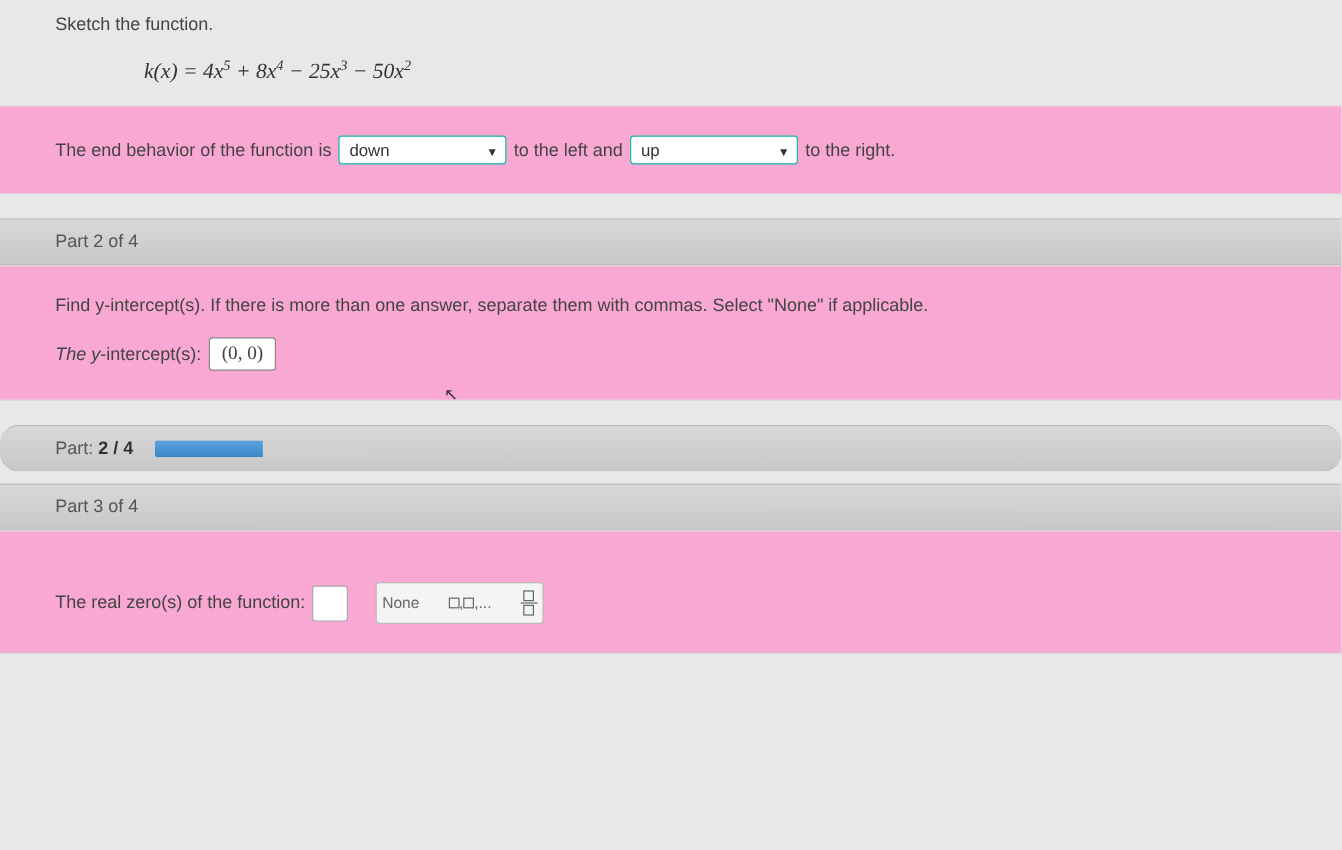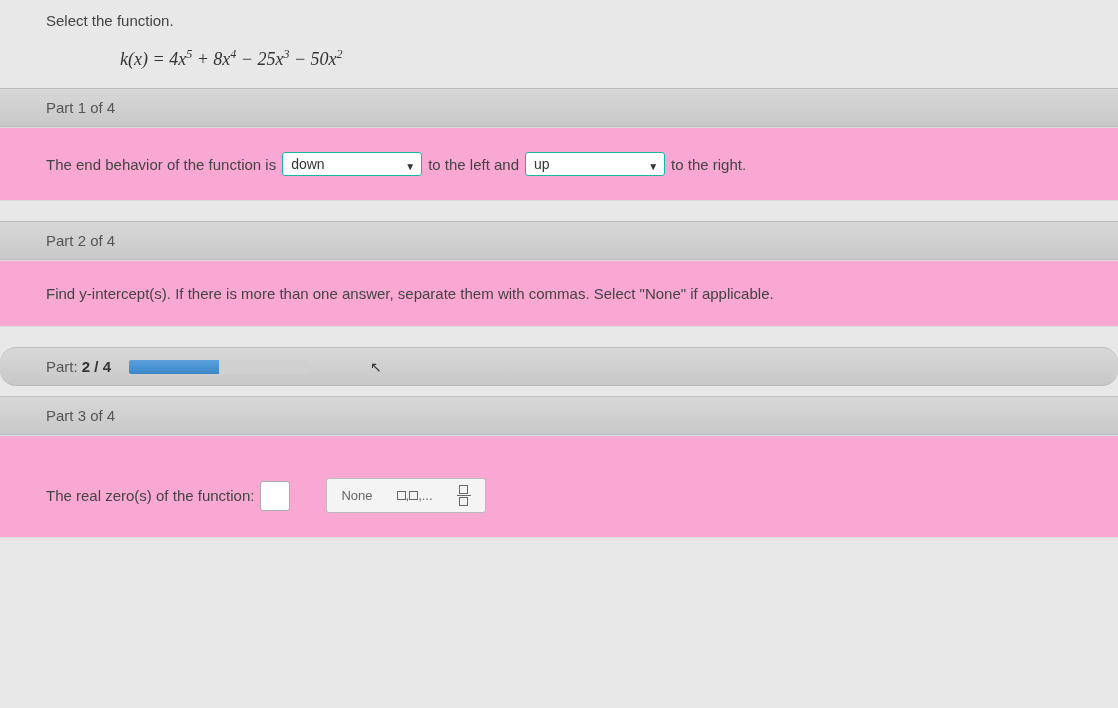--- a/index.html
+++ b/index.html
@@ -124,23 +124,23 @@
       border-radius: 3px;
       background: #fff;
       vertical-align: middle;
     }
     .toolbar {
       display: inline-flex;
       align-items: center;
       border: 1px solid #bbb;
       border-radius: 3px;
       background: #f4f4f4;
-      padding: 6px 14px;
+      padding: 6px 4px;
       gap: 24px;
-      margin-left: 30px;
+      margin-left: 17px;
       vertical-align: middle;
     }
     .toolbar .tool {
       color: #666;
       font-size: 13px;
       cursor: pointer;
       display: inline-flex;
       align-items: center;
     }
     .toolbar .tool.frac {
@@ -168,27 +168,26 @@
       font-size: 14px;
       color: #333;
       pointer-events: none;
     }
   </style>
 </head>
 <body>
 
 <div class="container">
 
-  <div class="question-header">Select the function.</div>
+  <div class="question-header">Sketch the function.</div>
 
   <div class="equation">
     <span>k</span>(<span>x</span>) = 4<span>x</span><sup>5</sup> + 8<span>x</span><sup>4</sup> − 25<span>x</span><sup>3</sup> − 50<span>x</span><sup>2</sup>
   </div>
 
-  <div class="part-header">Part 1 of 4</div>
   <div class="part-body">
     <div class="row">
       <span>The end behavior of the function is</span>
       <span class="selectbox">
         <span>down</span>
         <span class="caret">▼</span>
       </span>
       <span>to the left and</span>
       <span class="selectbox">
         <span>up</span>
@@ -196,20 +195,24 @@
       </span>
       <span>to the right.</span>
     </div>
   </div>
 
   <div class="gap"></div>
 
   <div class="part-header">Part 2 of 4</div>
   <div class="part-body" style="position:relative;">
     <div style="font-style:normal;">Find y-intercept(s). If there is more than one answer, separate them with commas. Select "None" if applicable.</div>
+    <div class="row mt">
+      <span><span style="font-style:italic;">The y</span>-intercept(s):</span>
+      <span class="answerbox">(0, 0)</span>
+    </div>
     <span class="cursor-icon" style="left:370px; top:98px;">↖</span>
   </div>
 
   <div class="gap"></div>
 
   <div class="progress-header">
     <span class="progress-label">
       <span>Part:</span>
       <b><span>2</span> / <span>4</span></b>
     </span>

